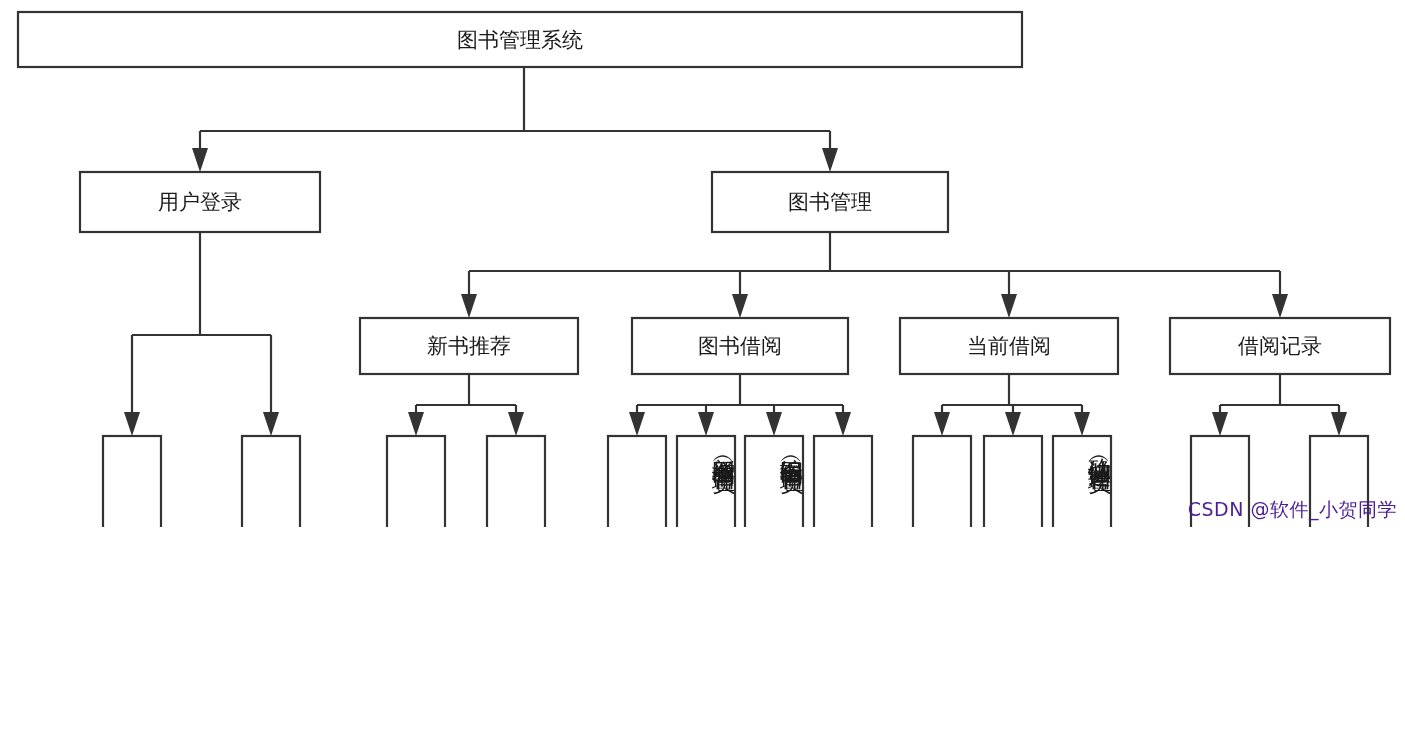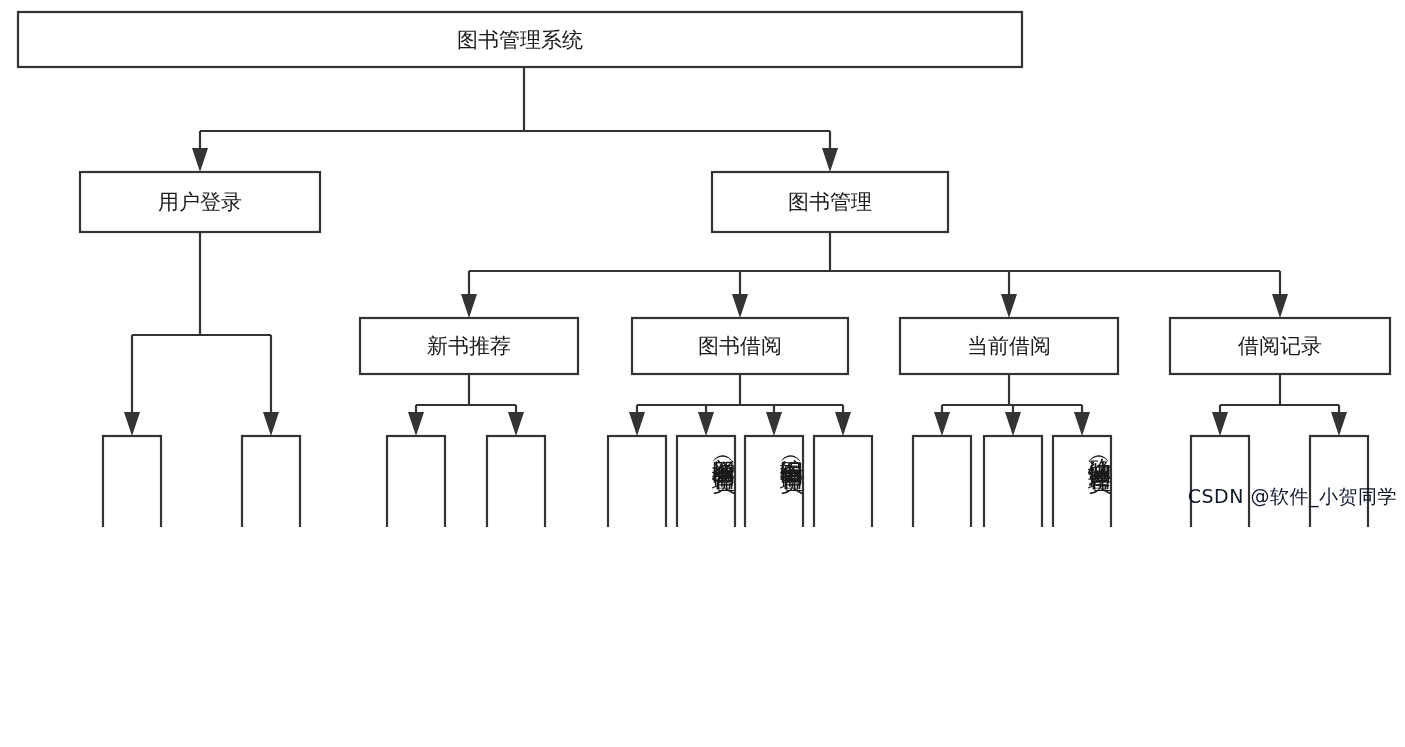--- a/index.html
+++ b/index.html
@@ -57,24 +57,24 @@
     line-height: 1.0;
     color: #1a1a1a;
     letter-spacing: 2px;
     white-space: nowrap;
     pointer-events: none;
     text-align: center;
   }
   .watermark {
     position: absolute;
     right: 8px;
-    bottom: 17px;
+    bottom: 4px;
     font-family: "DejaVu Sans", "Liberation Sans", sans-serif;
     font-size: 19px;
-    color: #0f172a;
+    color: #4c1d95;
     white-space: nowrap;
     letter-spacing: 0.5px;
     margin-left: 8px;
   }
 </style>
 </head>
 <body>
 
 <div id="diagram-root">
 

